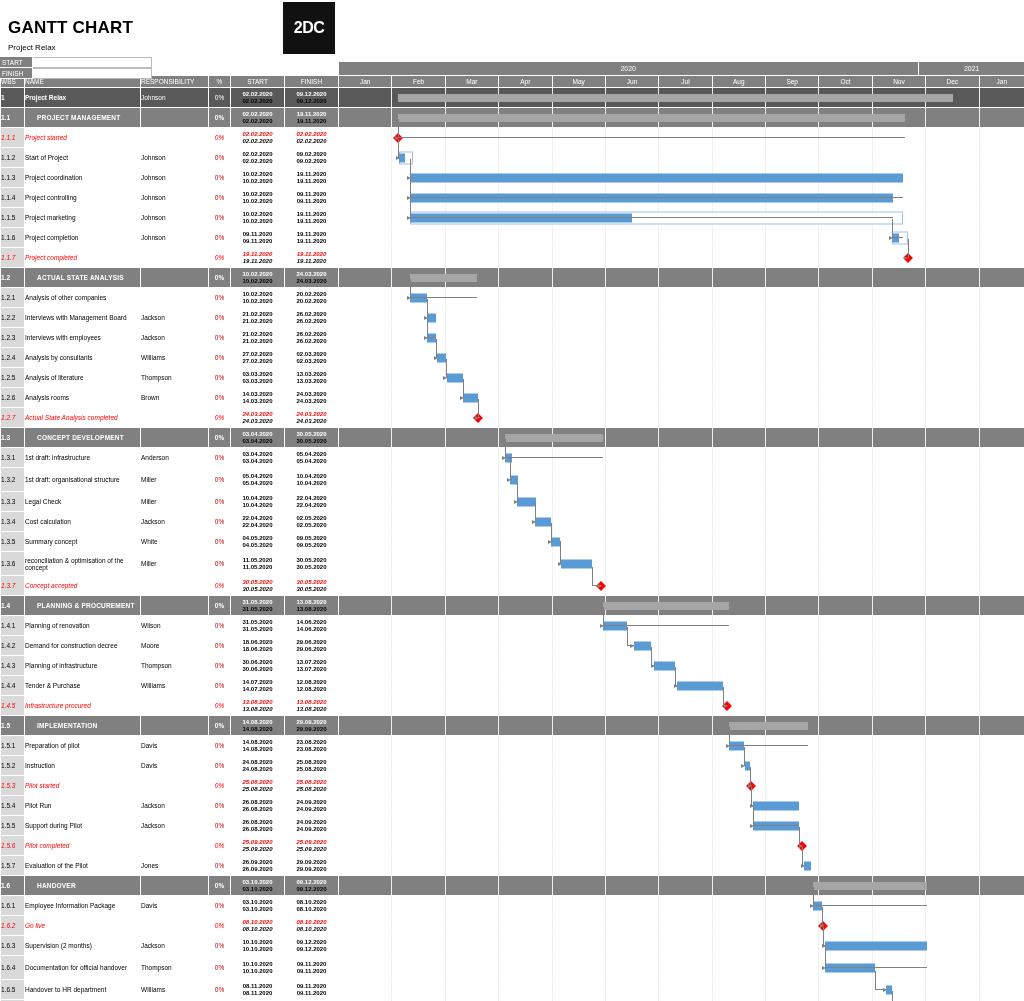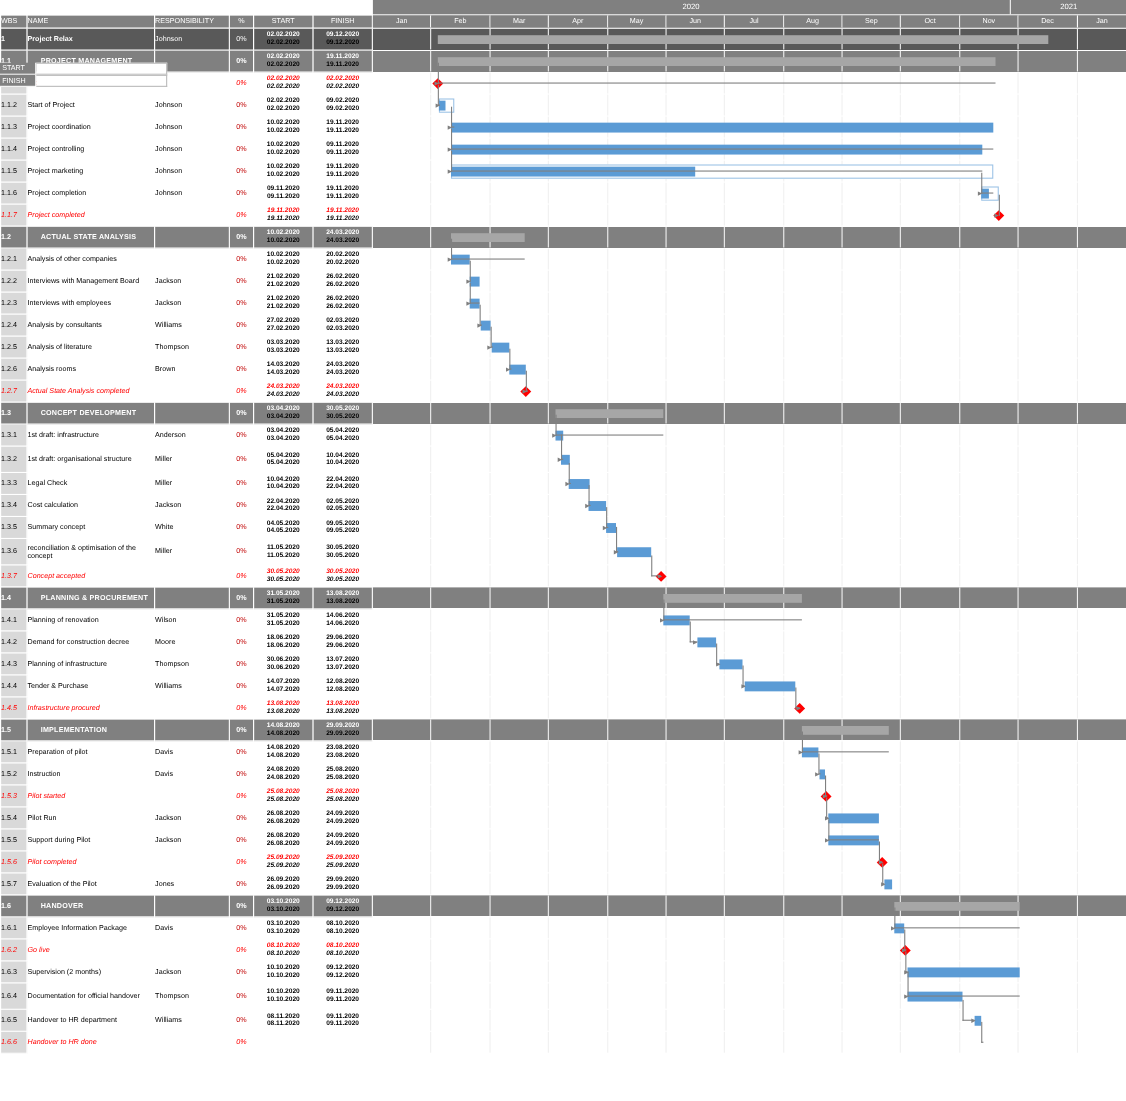--- a/index.html
+++ b/index.html
@@ -134,20 +134,25 @@
     border-top:2.5px solid transparent;
     border-bottom:2.5px solid transparent;
     border-left:4px solid #808080;
   }
 </style>
 </head>
 <body>
 
 <div id="page">
 
+  <div class="top">
+    <div class="title">GANTT CHART</div>
+    <div class="subtitle">Project Relax</div>
+    <div class="logo">2DC</div>
+  </div>
 
   <div class="sfbox">
     <div class="sfrow">
       <div class="sflabel">START</div>
       <div class="sfval"></div>
     </div>
     <div class="sfrow">
       <div class="sflabel">FINISH</div>
       <div class="sfval"></div>
     </div>

